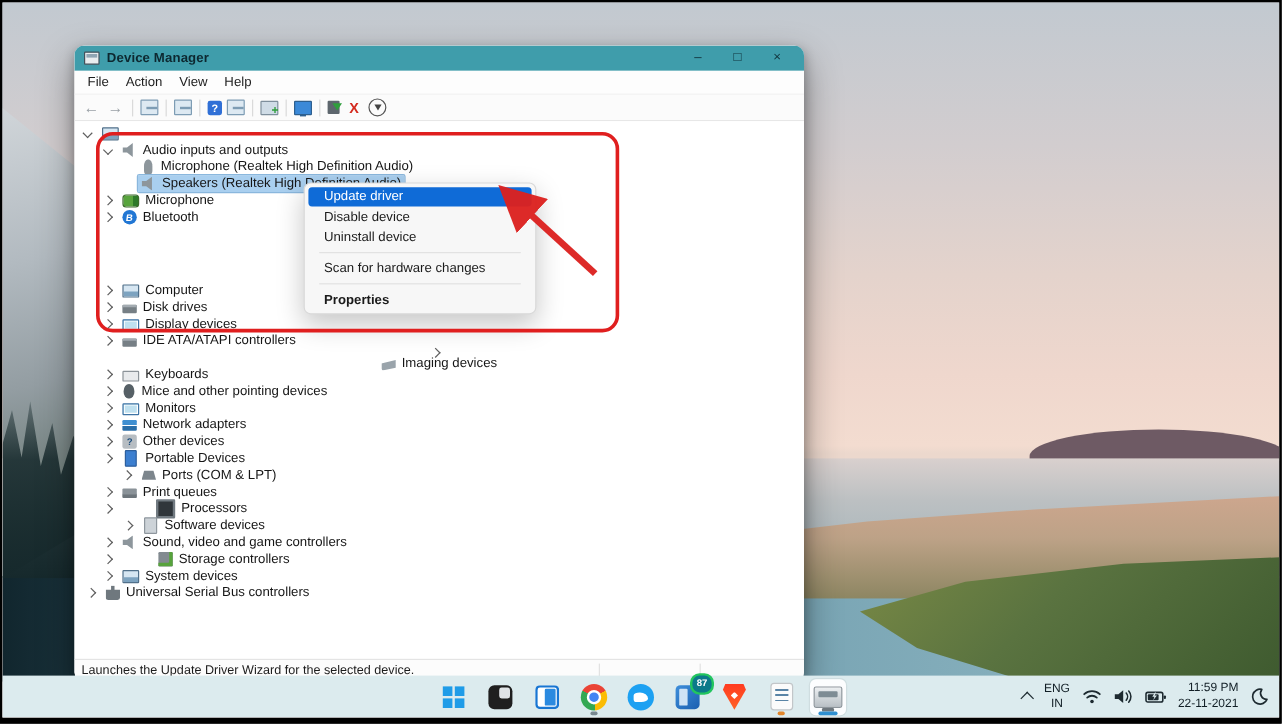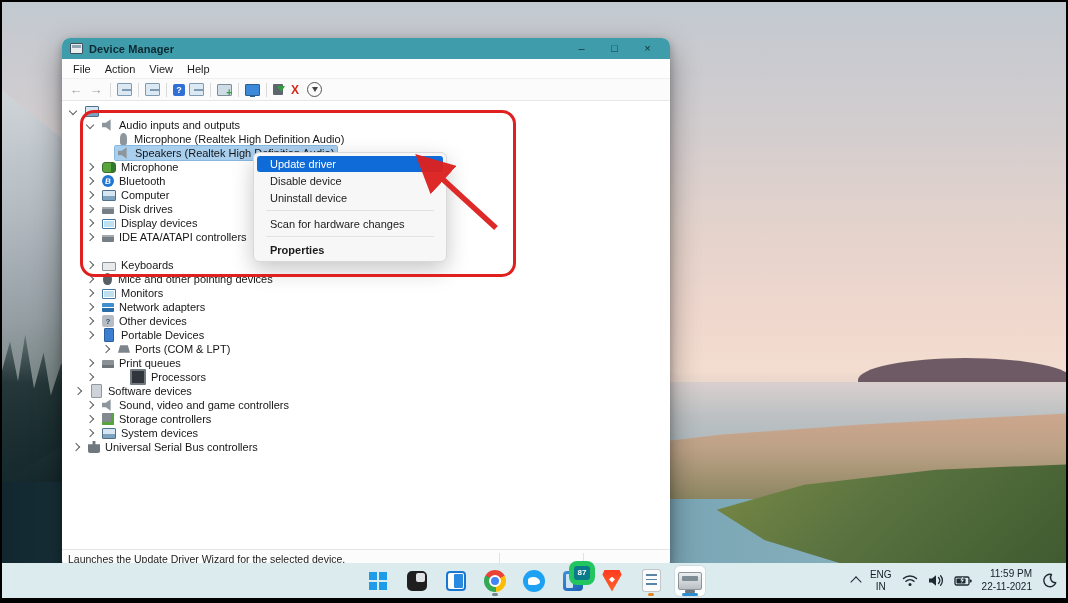--- a/index.html
+++ b/index.html
@@ -109,21 +109,21 @@
   .ic-dark-app{width:20px;height:20px;border-radius:5px;background:#1f1f1f;}
   .ic-dark-app::after{content:"";position:absolute;right:2px;top:2px;width:9px;height:9px;border-radius:2px;background:#dfe3e6;}
   .ic-split-app{width:20px;height:20px;border-radius:4px;background:#fff;box-shadow:inset 0 0 0 2px #1976d2;}
   .ic-split-app::after{content:"";position:absolute;right:3px;top:3px;width:9px;height:14px;background:#2b8ae0;border-radius:1px;}
   .ic-chrome{width:22px;height:22px;border-radius:50%;background:conic-gradient(from -60deg,#ea4335 0 120deg,#fbbc05 120deg 235deg,#34a853 235deg 360deg);}
   .ic-chrome::after{content:"";position:absolute;inset:5px;background:#4285f4;border:2.5px solid #fff;border-radius:50%;box-sizing:border-box;}
   .ic-twitter{width:22px;height:22px;border-radius:50%;background:#1da1f2;}
   .ic-twitter::after{content:"";position:absolute;left:5px;top:7px;width:12px;height:8px;background:#fff;border-radius:70% 90% 75% 20%/55% 100% 60% 40%;}
   .ic-badge-app{width:20px;height:20px;border-radius:4px;background:linear-gradient(135deg,#3e8fdb,#1b5fb0);}
   .ic-badge-app::after{content:"";position:absolute;left:3px;top:3px;width:7px;height:14px;background:#cfe3f5;border-radius:1px;}
-  .badge{position:absolute;top:-5px;right:-7px;min-width:14px;height:14px;border-radius:8px;background:#0b7a8a;color:#fff;font-size:8px;line-height:14px;text-align:center;font-weight:700;border:5px solid #22c55e;box-sizing:content-box;padding:0 1px;}
+  .badge{position:absolute;top:-5px;right:-7px;min-width:14px;height:14px;border-radius:8px;background:#0b7a8a;color:#fff;font-size:8px;line-height:14px;text-align:center;font-weight:700;border:2px solid #22c55e;box-sizing:content-box;padding:0 1px;}
   .ic-brave{width:20px;height:22px;background:linear-gradient(180deg,#ff3b20,#ff6326);clip-path:polygon(50% 100%,2% 24%,12% 2%,88% 2%,98% 24%);}
   .ic-brave::after{content:"";position:absolute;left:7px;top:7px;width:6px;height:6px;background:#fff;clip-path:polygon(50% 0,100% 50%,50% 100%,0 50%);}
   .ic-notes-app{width:17px;height:21px;background:#fbfbfb;border-radius:2px;box-shadow:0 0 0 1px #c2c6c9;overflow:hidden;}
   .ic-notes-app::after{content:"";position:absolute;left:3px;top:4px;right:3px;bottom:4px;background:repeating-linear-gradient(#5a84a6 0 1.5px,transparent 1.5px 4.5px);}
   .ic-devmgr{width:22px;height:16px;background:linear-gradient(180deg,#eceff1,#b9c0c5);border:1px solid #8d959b;border-radius:2px;}
   .ic-devmgr::after{content:"";position:absolute;left:3px;top:3px;right:3px;height:5px;background:#7e8c94;border-radius:1px;}
   .ic-devmgr::before{content:"";position:absolute;left:6px;bottom:-4px;width:10px;height:3px;background:#6f787e;border-radius:1px;}
 
   .tray{position:absolute;right:9px;top:0;height:100%;display:flex;align-items:center;gap:10px;}
   .tray-chev{width:7px;height:7px;border-left:1.6px solid #1d2a30;border-top:1.6px solid #1d2a30;transform:rotate(45deg);margin-top:3px;}
@@ -214,21 +214,21 @@
             <span class="tlabel">Microphone</span>
           </span>
         </div>
         <div class="trow" style="padding-left: 25px;">
           <span class="chev right"></span>
           <span class="tsel">
             <span class="ti" data-icon="bluetooth"></span>
             <span class="tlabel">Bluetooth</span>
           </span>
         </div>
-        <div class="trow" style="padding-left: 25px;">
+        <div class="trow" style="padding-left: 25px; margin-top: 47px;">
           <span class="chev right"></span>
           <span class="tsel">
             <span class="ti" data-icon="computer"></span>
             <span class="tlabel">Computer</span>
           </span>
         </div>
         <div class="trow" style="padding-left: 25px;">
           <span class="chev right"></span>
           <span class="tsel">
             <span class="ti" data-icon="disk-drives"></span>
@@ -312,35 +312,35 @@
             <span class="tlabel">Print queues</span>
           </span>
         </div>
         <div class="trow" style="padding-left: 25px; gap: 28px;">
           <span class="chev right"></span>
           <span class="tsel">
             <span class="ti" data-icon="processors"></span>
             <span class="tlabel">Processors</span>
           </span>
         </div>
-        <div class="trow" style="padding-left: 13px;">
+        <div class="trow" style="padding-left: 42px;">
           <span class="chev right"></span>
           <span class="tsel">
             <span class="ti" data-icon="software"></span>
             <span class="tlabel">Software devices</span>
           </span>
         </div>
         <div class="trow" style="padding-left: 25px;">
           <span class="chev right"></span>
           <span class="tsel">
             <span class="ti" data-icon="sound"></span>
             <span class="tlabel">Sound, video and game controllers</span>
           </span>
         </div>
-        <div class="trow" style="padding-left: 25px;">
+        <div class="trow" style="padding-left: 25px; gap: 30px;">
           <span class="chev right"></span>
           <span class="tsel">
             <span class="ti" data-icon="storage"></span>
             <span class="tlabel">Storage controllers</span>
           </span>
         </div>
         <div class="trow" style="padding-left: 25px;">
           <span class="chev right"></span>
           <span class="tsel">
             <span class="ti" data-icon="system-devices"></span>

